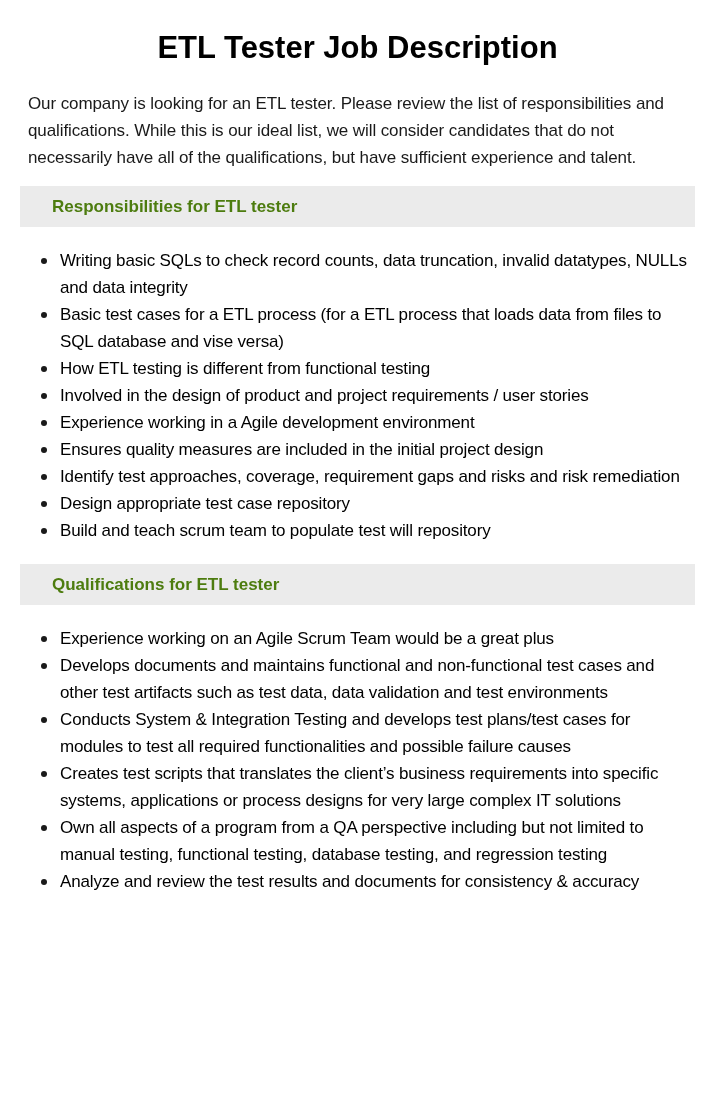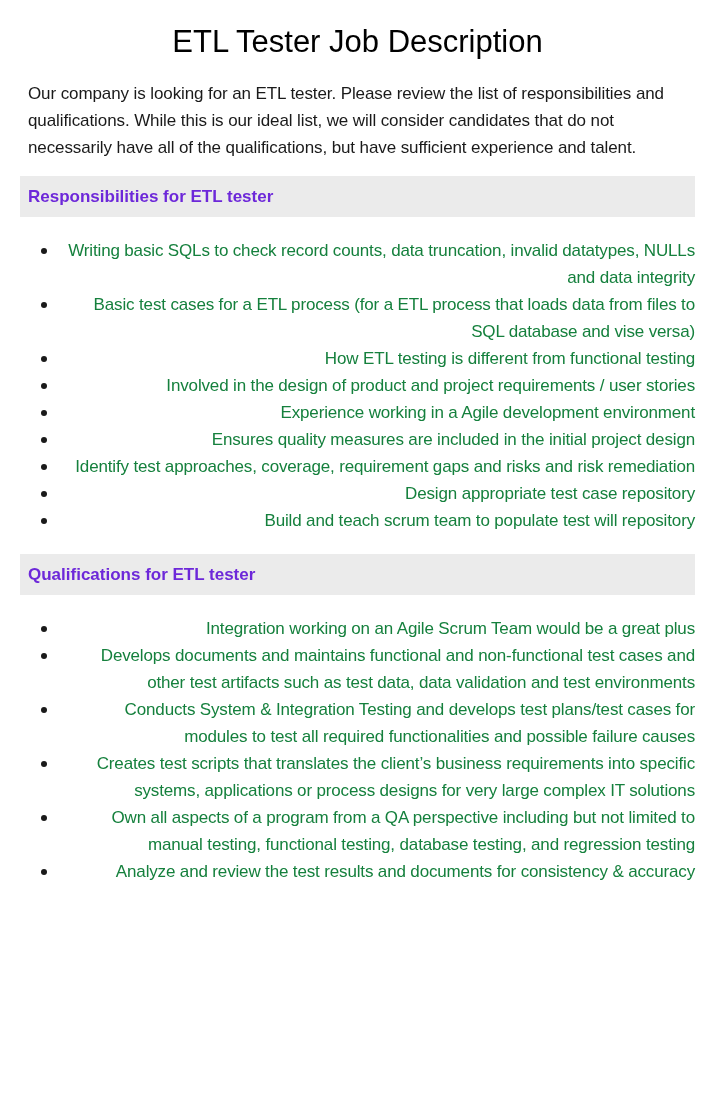--- a/index.html
+++ b/index.html
@@ -14,59 +14,58 @@
     font-family: "Liberation Sans", "DejaVu Sans", sans-serif;
     color: #111111;
   }
   .page {
     position: relative;
     width: 720px;
     padding: 0 25px 0 20px;
     box-sizing: border-box;
   }
   h1.title {
-    margin: 12px;
+    margin: 18px;
     padding-top: 10px;
     height: 44px;
     line-height: 40px;
     text-align: center;
     font-size: 31px;
-    font-weight: normal;
+    font-weight: bold;
     color: #000000;
     letter-spacing: 0px;
   }
   .intro {
     margin: 14px 0 0 8px;
     font-size: 17px;
     line-height: 27px;
     color: #1a1a1a;
     letter-spacing: -0.1px;
   }
   .section-header {
     margin-top: 15px;
     background: #ebebeb;
     height: 41px;
     line-height: 41px;
-    padding-left: 8px;
+    padding-left: 32px;
     font-size: 17px;
     font-weight: bold;
-    color: #6d28d9;
+    color: #4d7c0f;
   }
   ul.items {
     margin: 20px 0 0 0;
     padding: 0 0 0 40px;
     list-style: none;
   }
   ul.items li {
     position: relative;
     font-size: 17px;
     line-height: 27px;
-    color: #15803d;
+    color: #000000;
     letter-spacing: -0.15px;
-    text-align: right;
   }
   ul.items li .bullet {
     position: absolute;
     left: -19px;
     top: 11px;
     width: 6px;
     height: 6px;
     border-radius: 50%;
     background: #1a1a1a;
   }
@@ -92,21 +91,21 @@
       <li><span class="bullet"></span><span>Design appropriate test case repository</span></li>
       <li><span class="bullet"></span><span>Build and teach scrum team to populate test will repository</span></li>
     </ul>
   </div>
 
   <div class="section-gap"></div>
 
   <div>
     <div class="section-header">Qualifications for ETL tester</div>
     <ul class="items">
-      <li><span class="bullet"></span><span>Integration working on an Agile Scrum Team would be a great plus</span></li>
+      <li><span class="bullet"></span><span>Experience working on an Agile Scrum Team would be a great plus</span></li>
       <li><span class="bullet"></span><span>Develops documents and maintains functional and non-functional test cases and other test artifacts such as test data, data validation and test environments</span></li>
       <li><span class="bullet"></span><span>Conducts System &amp; Integration Testing and develops test plans/test cases for modules to test all required functionalities and possible failure causes</span></li>
       <li><span class="bullet"></span><span>Creates test scripts that translates the client’s business requirements into specific systems, applications or process designs for very large complex IT solutions</span></li>
       <li><span class="bullet"></span><span>Own all aspects of a program from a QA perspective including but not limited to manual testing, functional testing, database testing, and regression testing</span></li>
       <li><span class="bullet"></span><span>Analyze and review the test results and documents for consistency &amp; accuracy</span></li>
     </ul>
   </div>
 </div>
 
 </body></html>

